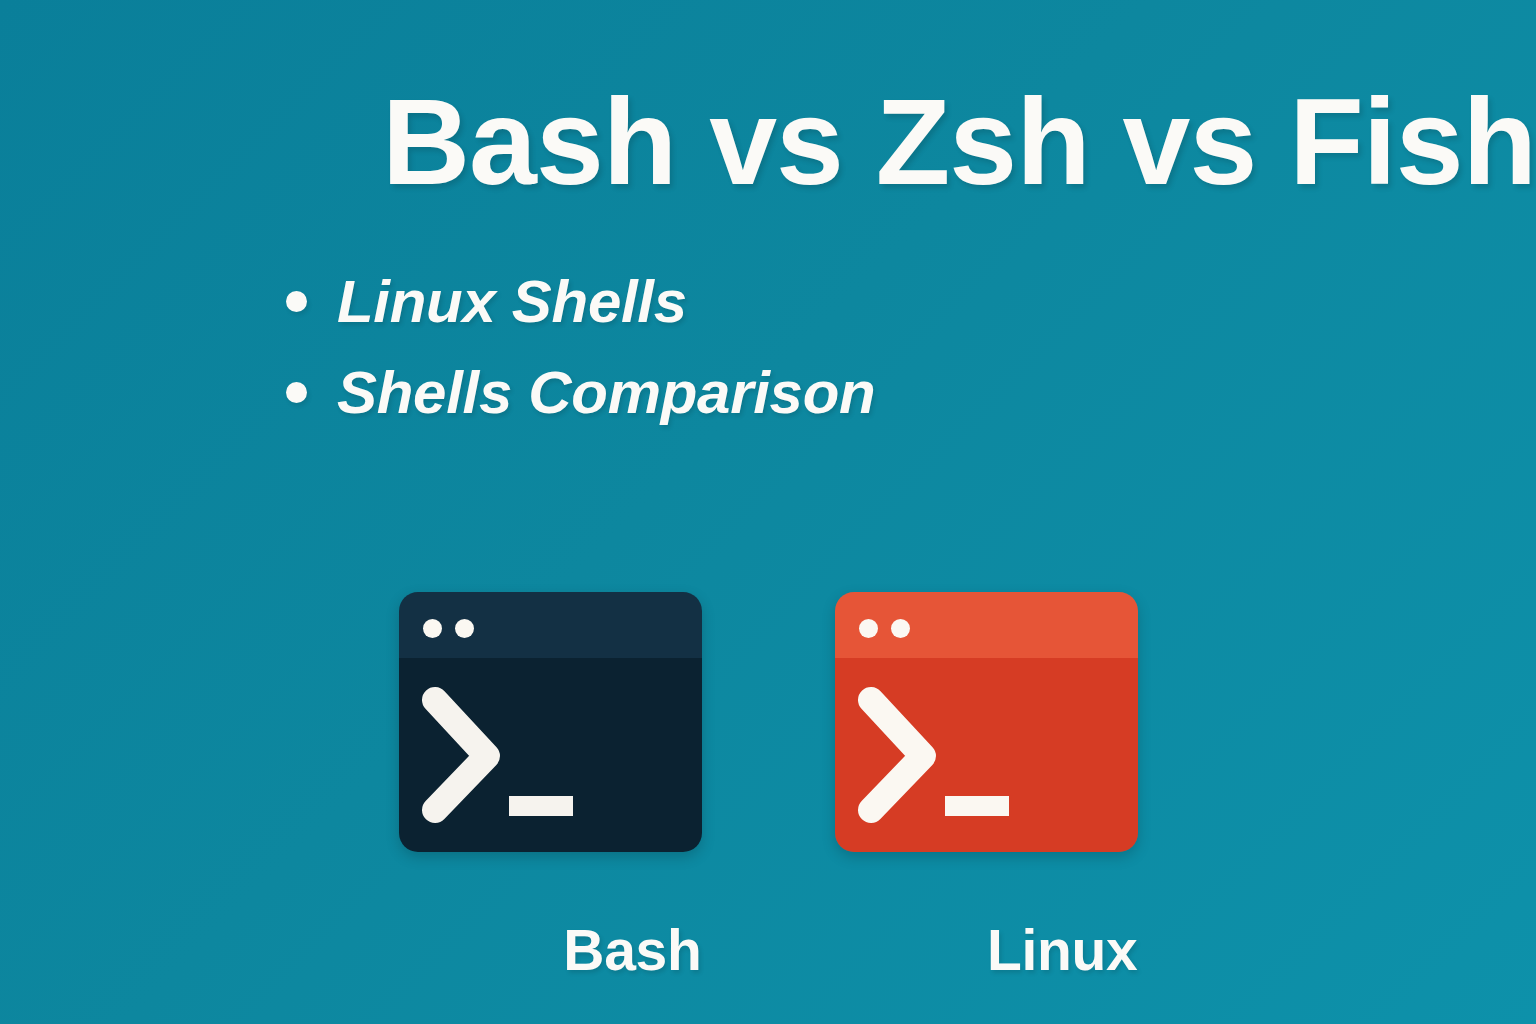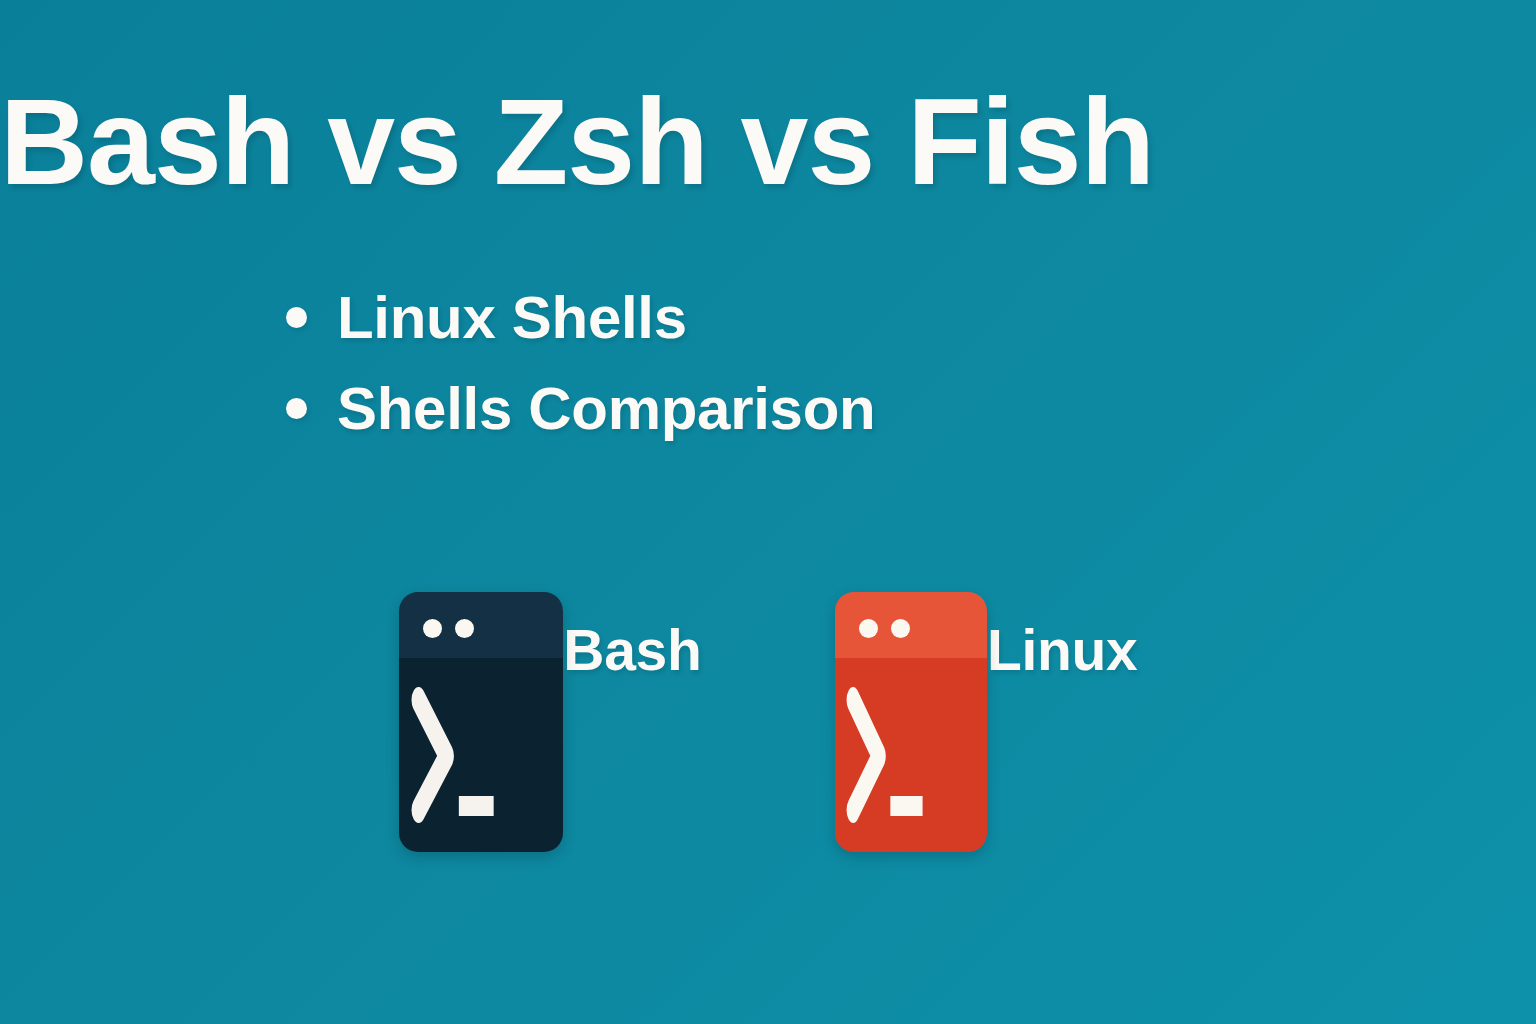--- a/index.html
+++ b/index.html
@@ -23,36 +23,37 @@
     background: linear-gradient(135deg, #0a7f9a 0%, #0d879f 45%, #0d91aa 100%);
     overflow: hidden;
   }
 
   
   #title {
     position: absolute;
     left: 0;
     top: 78px;
     width: 1536px;
-    text-align: left;
+    text-align: right;
     font-size: 122px;
     font-weight: 700;
     letter-spacing: -1px;
     color: #fbfaf7;
     line-height: 1.05;
     text-shadow: 3px 4px 5px rgba(0,0,0,0.13);
     white-space: nowrap;
   }
 
   
   #bullets {
     position: absolute;
     left: 286px;
-    top: 272px;
+    top: 256px;
     width: 1000px;
+    font-style: italic;
   }
   .bullet-row {
     display: flex;
     align-items: center;
     height: 91px;
   }
   .bullet-dot {
     width: 21px;
     height: 21px;
     border-radius: 50%;
@@ -77,22 +78,23 @@
     left: 0;
     top: 592px;
     width: 1536px;
     display: flex;
     justify-content: center;
     gap: 133px;
   }
   .shell-item {
     width: 303px;
     display: flex;
-    flex-direction: row;
-    align-items: flex-start;
+    flex-direction: column;
+    align-items: flex-end;
+    gap: 40px;
   }
   .term-window {
     position: relative;
     width: 303px;
     height: 260px;
     border-radius: 19px;
     overflow: hidden;
     box-shadow: 0 5px 14px rgba(0,0,0,0.18);
   }
   .term-titlebar {

